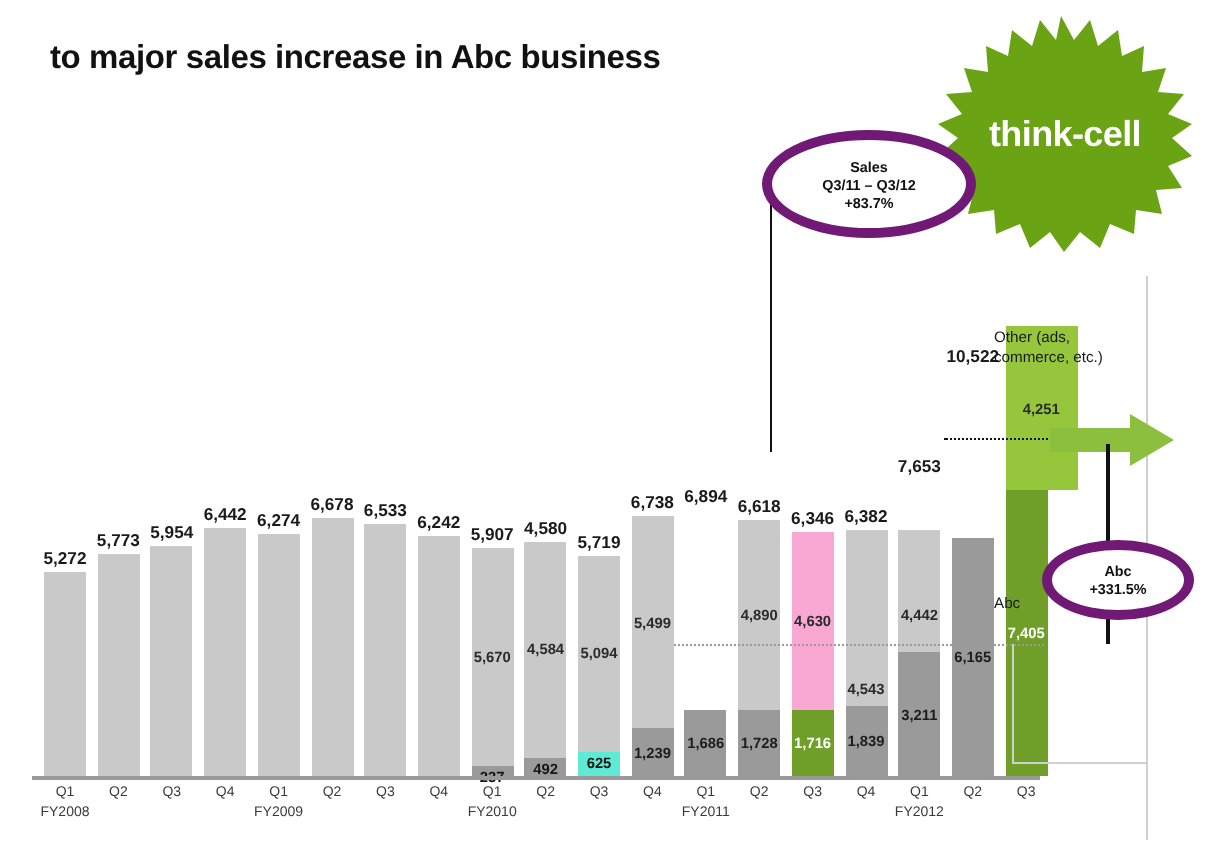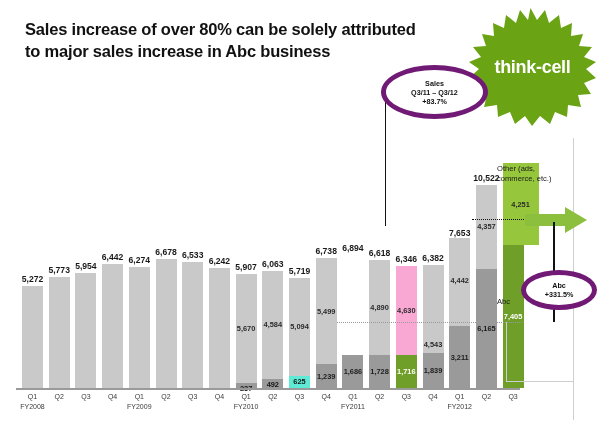--- a/index.html
+++ b/index.html
@@ -83,21 +83,20 @@
 
   
   #greenarrow{position:absolute;left:525px;top:207px;width:62px;height:26px;z-index:3;}
 </style>
 </head>
 <body>
 
 <div id="slide">
 
   <div id="title">
-    <span>Sales increase of over 80% can be solely attributed</span>
     <span class="l2">to major sales increase in Abc business</span>
   </div>
 
   <div id="logo">
     <svg width="135" height="122" viewBox="0 0 135 122">
       <polygon fill="#6aa313" points="67.5,2 74,14 82,4 86,17 96,9 98,22 109,17 108,30 120,28 116,40 129,41 121,51 133,56 123,63 133,72 121,77 128,88 115,89 118,101 105,99 104,111 92,106 87,118 77,110 69,120 62,110 52,118 47,106 35,111 34,99 21,101 24,89 11,88 18,77 6,72 16,63 6,56 18,51 10,41 23,40 19,28 31,30 30,17 41,22 43,9 53,17 57,4 65,14"></polygon>
     </svg>
     <div class="logotext">think-cell</div>
   </div>
 
@@ -144,21 +143,21 @@
       </div>
       <div class="totlabel" style="left: 208.1px; top: 121.975px;">5,907</div>
       <div class="bar" style="left: 246.3px; width: 21px; height: 117.036px;">
         <div class="seg dark bottom-tiny" style="bottom: 0px; height: 9.49725px; background: rgb(154, 154, 154);">
           <span class="segval" style="top: 1px;">492</span>
         </div>
         <div class="seg " style="bottom: 9.49725px; height: 107.539px; background: rgb(201, 201, 201);">
           <span class="segval" style="top: 49.2695px;">4,584</span>
         </div>
       </div>
-      <div class="totlabel" style="left: 234.8px; top: 118.964px;">6,063</div>
+      <div class="totlabel" style="left: 234.8px; top: 118.964px;">4,580</div>
       <div class="bar" style="left: 273px; width: 21px; height: 110.396px;">
         <div class="seg dark bottom-tiny" style="bottom: 0px; height: 12.0646px; background: #5eead4;">
           <span class="segval" style="top: 1.5323px;">625</span>
         </div>
         <div class="seg " style="bottom: 12.0646px; height: 98.3313px; background: rgb(201, 201, 201);">
           <span class="segval" style="top: 44.6657px;">5,094</span>
         </div>
       </div>
       <div class="totlabel" style="left: 261.5px; top: 125.604px;">5,719</div>
       <div class="bar" style="left: 299.7px; width: 21px; height: 130.066px;">
@@ -200,31 +199,28 @@
         </div>
         <div class="seg " style="bottom: 35.4989px; height: 87.6952px; background: rgb(201, 201, 201);">
           <span class="segval" style="top: 39.3476px; margin-top: 36px;">4,543</span>
         </div>
       </div>
       <div class="totlabel" style="left: 395px; top: 112.806px;">6,382</div>
       <div class="bar" style="left: 433.2px; width: 21px; height: 147.729px;">
         <div class="seg dark" style="bottom: 0px; height: 61.9831px; background: rgb(154, 154, 154);">
           <span class="segval" style="top: 26.4915px;">3,211</span>
         </div>
-        <div class="seg " style="bottom: 61.9831px; height: 88px; background: rgb(201, 201, 201);">
+        <div class="seg " style="bottom: 61.9831px; height: 61px; background: rgb(201, 201, 201);">
           <span class="segval" style="top: 38.3728px;">4,442</span>
         </div>
       </div>
       <div class="totlabel" style="left: 421.7px; top: 88.2714px;">7,653</div>
       <div class="bar" style="left: 459.9px; width: 21px; height: 203.11px;">
         <div class="seg dark" style="bottom: 0px; height: 119.005px; background: rgb(154, 154, 154);">
           <span class="segval" style="top: 55.0026px;">6,165</span>
-        </div>
-        <div class="seg " style="bottom: 119.005px; height: 84.1048px; background: rgb(201, 201, 201);">
-          <span class="segval" style="top: 37.5524px;">4,357</span>
         </div>
       </div>
       <div class="totlabel" style="left: 448.4px; top: 32.89px;">10,522</div>
       <div class="bar" style="left: 486.6px; width: 21px; height: 225px;">
         <div class="seg green-dk" style="bottom: 0px; height: 142.941px; background: rgb(111, 159, 40);">
           <span class="segval" style="top: 66.9707px;">7,405</span>
         </div>
         <div class="seg " style="bottom: 142.941px; height: 82.0586px; background: rgb(150, 198, 60); padding-left: 36px;">
           <span class="segval" style="top: 36.5293px;">4,251</span>
         </div>

